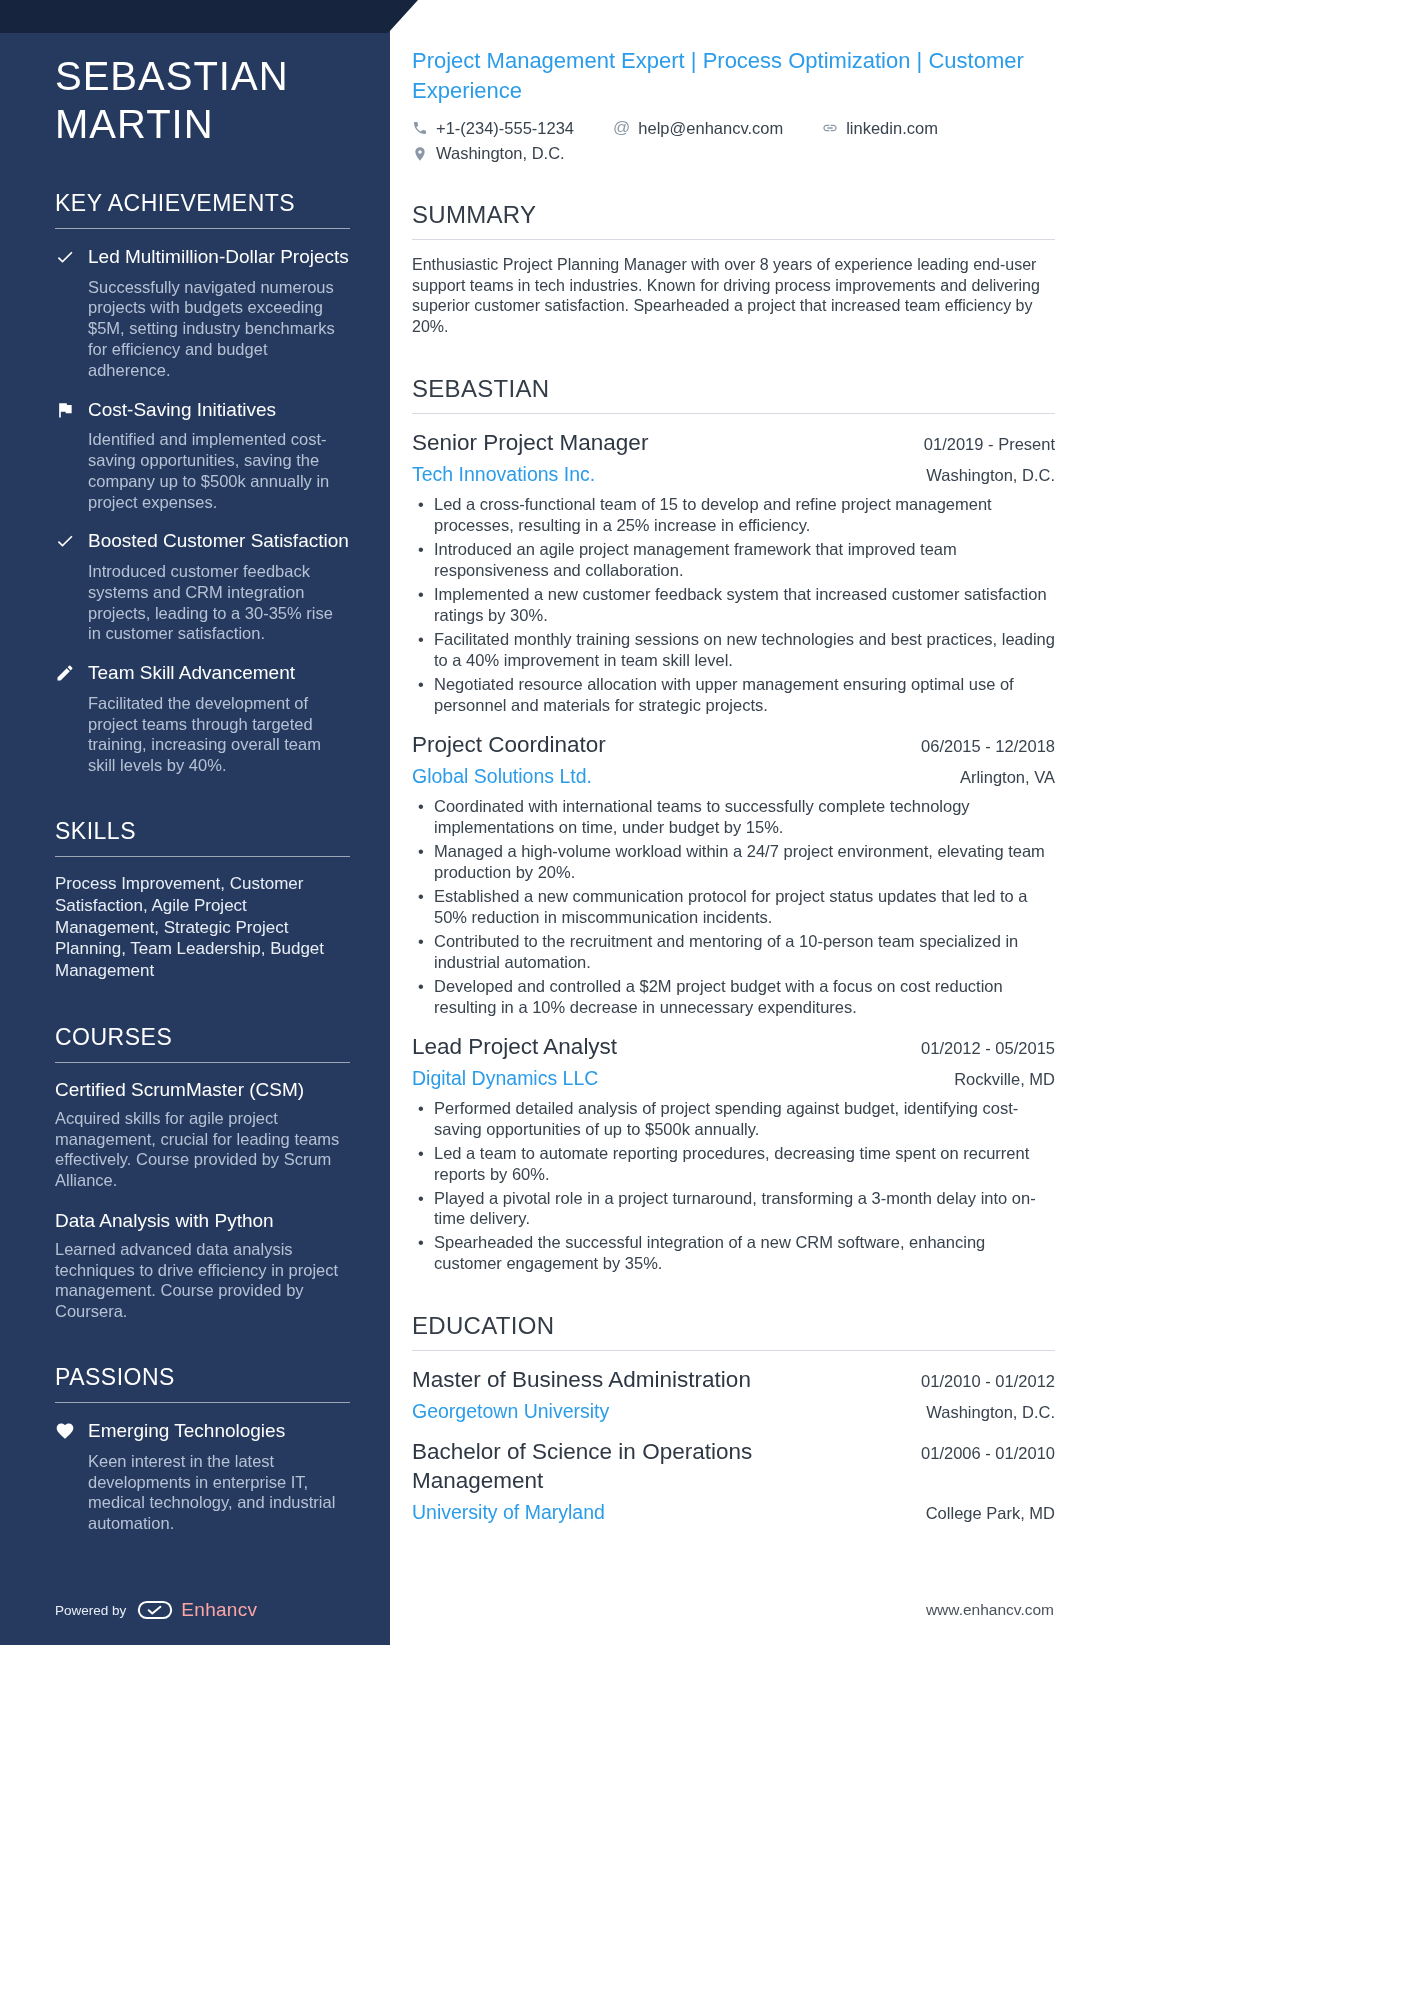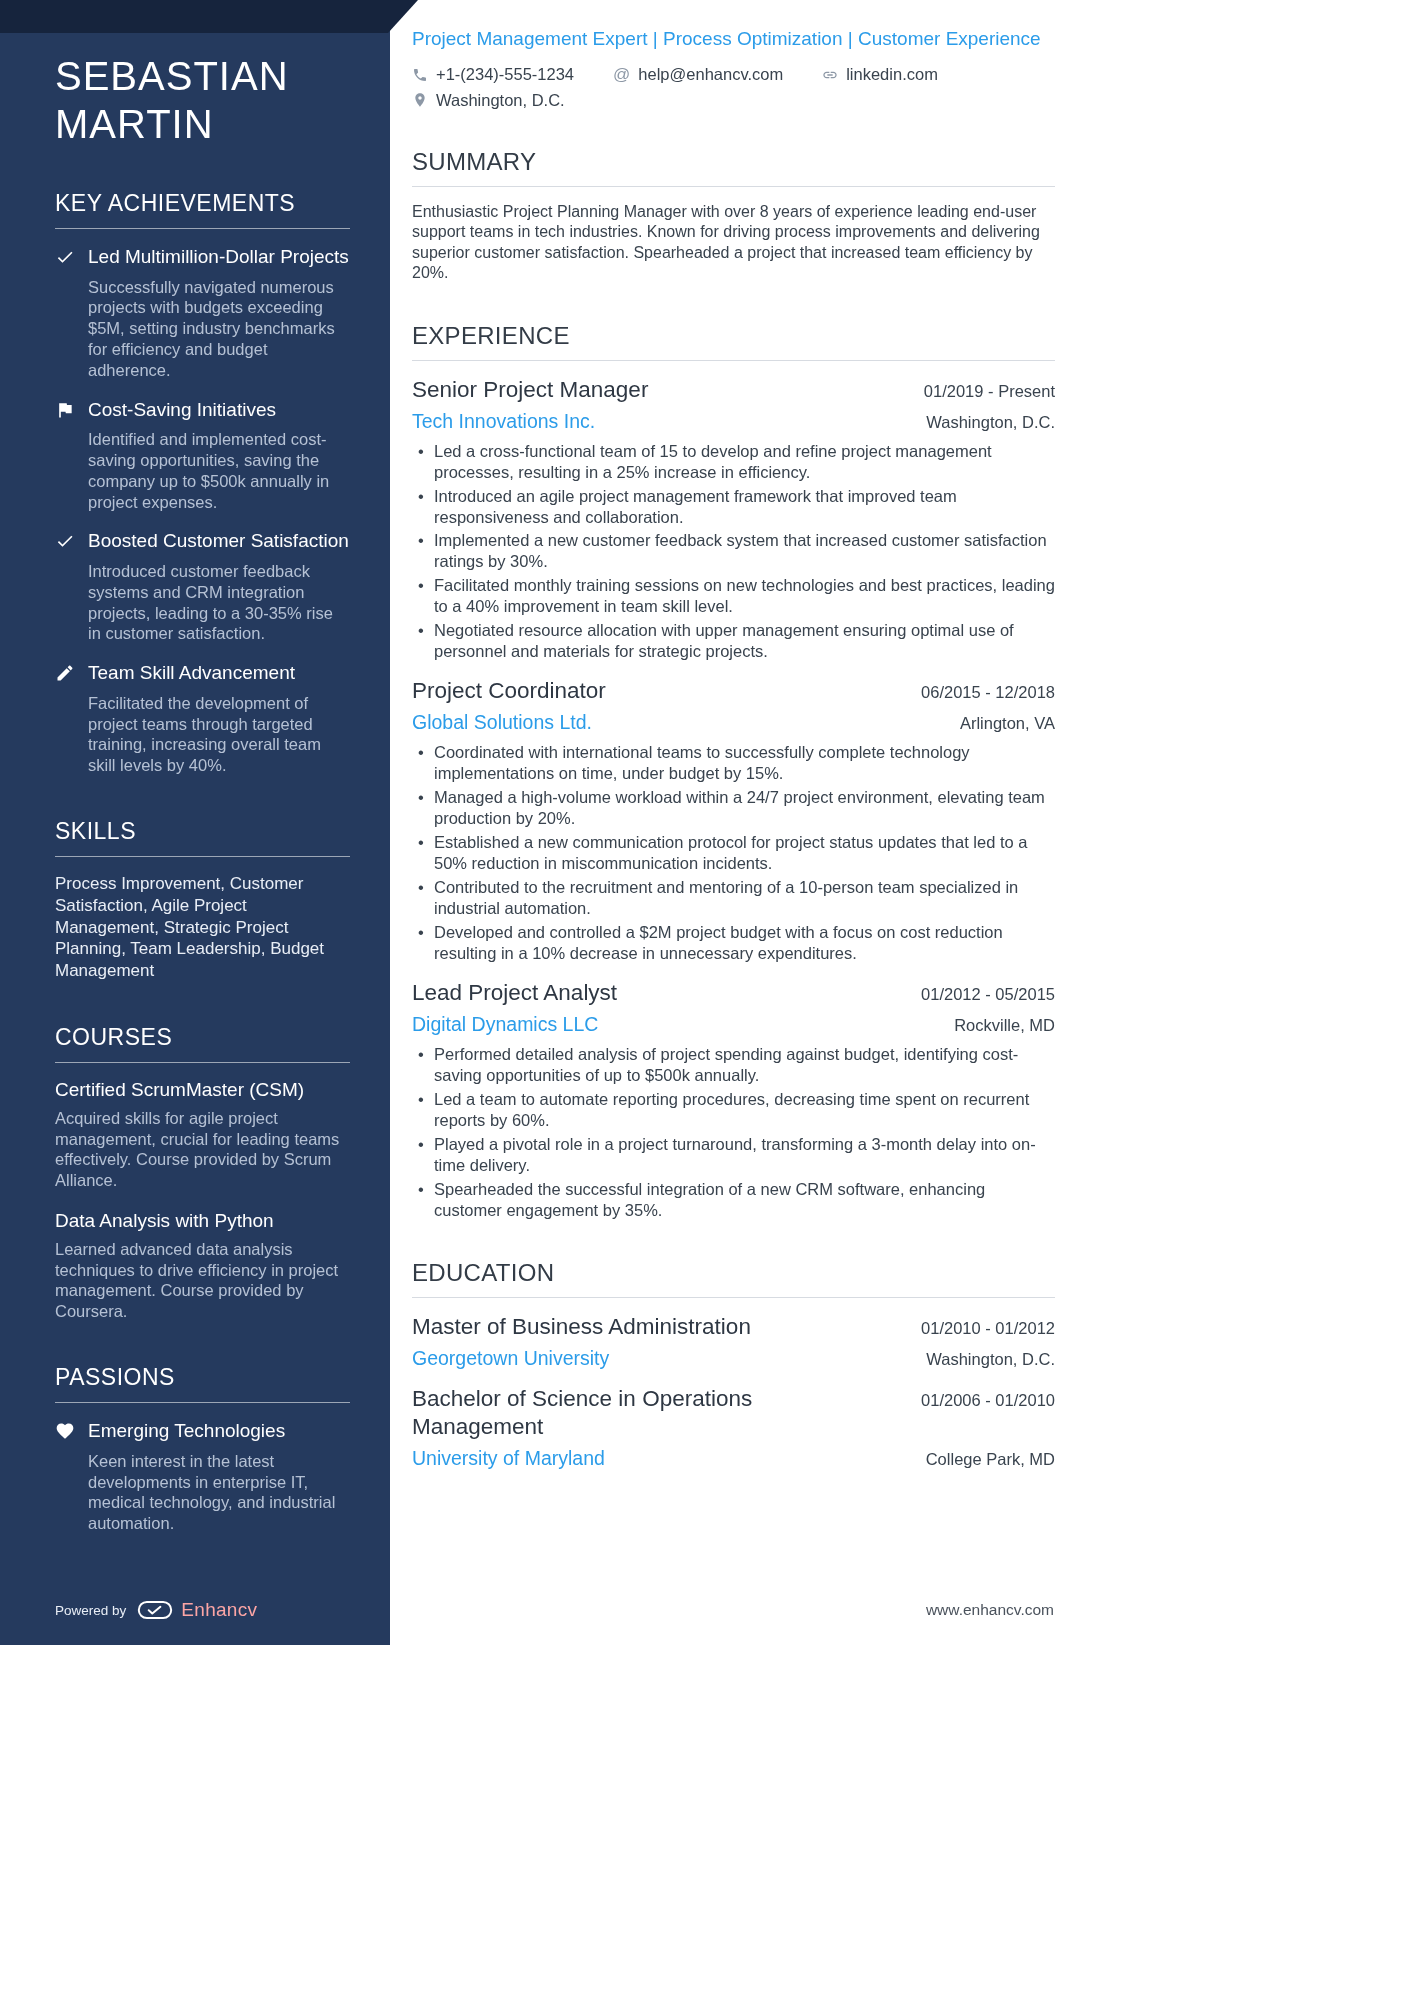--- a/index.html
+++ b/index.html
@@ -68,22 +68,22 @@
   .brand svg { width: 36px; height: 22px; }
   .brand-name { font-size: 19px; color: #fca5a5; letter-spacing: 0.3px; }
 
   
   .main {
     position: absolute;
     left: 412px; top: 0;
     width: 643px;
   }
   .doc-title {
-    margin-top: 26px;
-    font-size: 19px;
+    margin-top: 46px;
+    font-size: 22px;
     line-height: 1.35;
     font-weight: 500;
     color: #2b9ce9;
   }
   .contact { margin-top: 13px; font-size: 16.5px; color: #39434e; }
   .contact-row { display: flex; column-gap: 39px; margin-bottom: 6px; }
   .contact-item { display: flex; align-items: center; gap: 8px; }
   .contact-item svg { width: 16px; height: 16px; fill: #8d98a6; flex: none; }
   .at-glyph { color: #8d98a6; font-size: 17px; }
 
@@ -260,21 +260,21 @@
               <path d="M12 2C8.1 2 5 5.1 5 9c0 5.2 7 13 7 13s7-7.8 7-13c0-3.9-3.1-7-7-7zm0 9.5c-1.4 0-2.5-1.1-2.5-2.5S10.6 6.5 12 6.5s2.5 1.1 2.5 2.5-1.1 2.5-2.5 2.5z"></path>
             </svg>
           <span>Washington, D.C.</span>
         </span>
       </div>
     </div>
 
     <h2 class="main-heading">SUMMARY</h2>
     <p class="body-text">Enthusiastic Project Planning Manager with over 8 years of experience leading end-user support teams in tech industries. Known for driving process improvements and delivering superior customer satisfaction. Spearheaded a project that increased team efficiency by 20%.</p>
 
-    <h2 class="main-heading">EXPERIENCE</h2>
+    <h2 class="main-heading">SEBASTIAN</h2>
 
     <div class="job">
       <div class="row">
         <div class="job-title head-left">Senior Project Manager</div>
         <div class="meta-right">01/2019 - Present</div>
       </div>
       <div class="row">
         <div class="company">Tech Innovations Inc.</div>
         <div class="meta-right">Washington, D.C.</div>
       </div>

